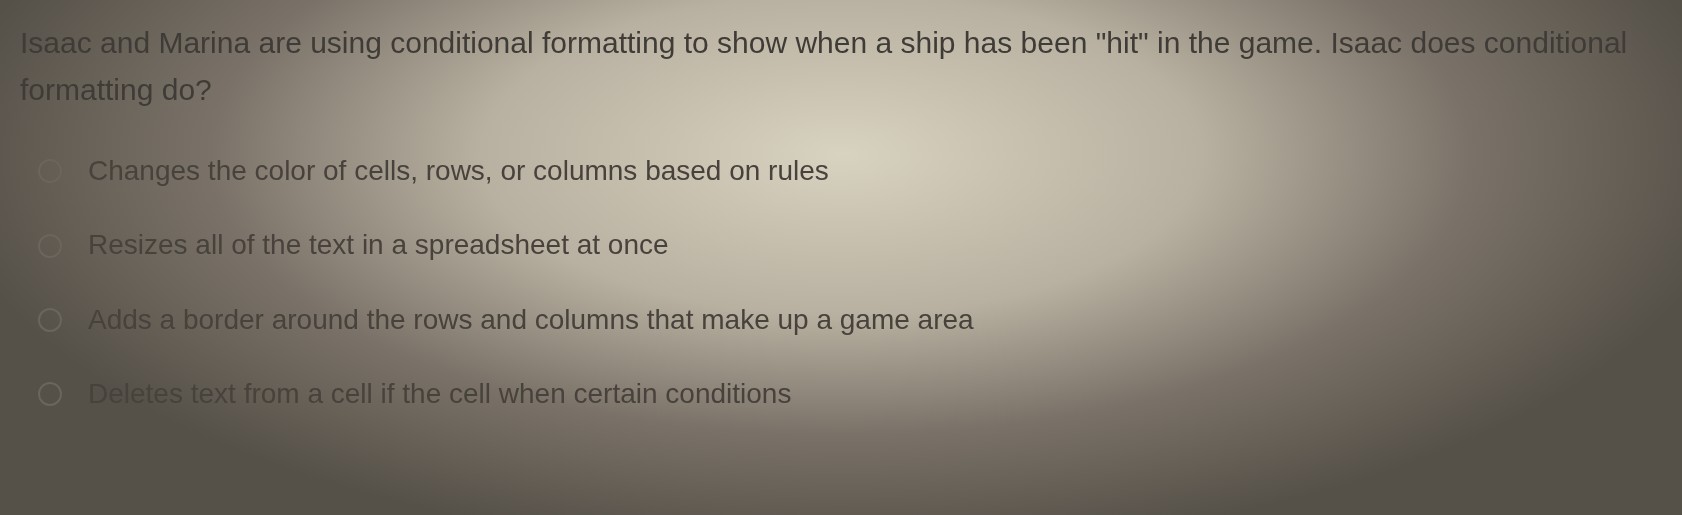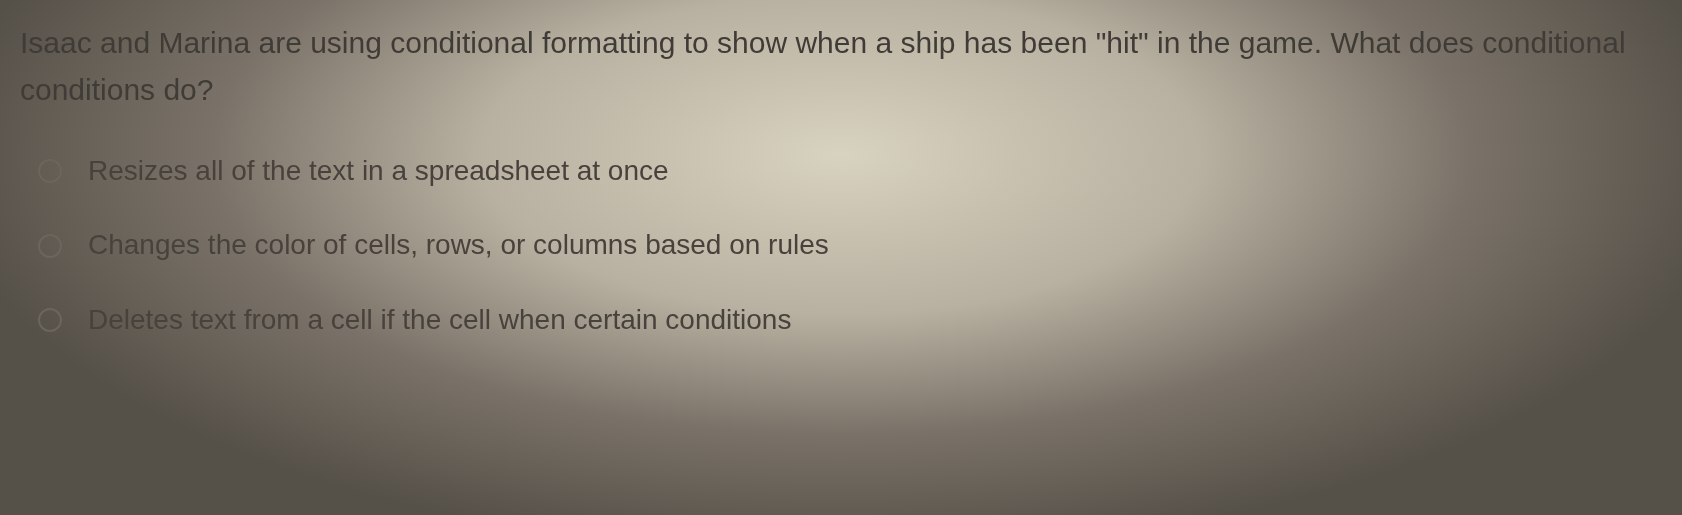--- a/index.html
+++ b/index.html
@@ -44,33 +44,37 @@
   }
   .option-label {
     font-size: 28px;
     color: #47423c;
     line-height: 1.3;
   }
 </style>
 </head>
 <body>
 
-<div class="question">Isaac and Marina are using conditional formatting to show when a ship has been "hit" in the game. What does conditional conditions do?</div>
+<div class="question">Isaac and Marina are using conditional formatting to show when a ship has been "hit" in the game. Isaac does conditional formatting do?</div>
 
 <div class="options">
+
+  <div class="option">
+    <span class="radio"></span>
+    <span class="option-label">Changes the color of cells, rows, or columns based on rules</span>
+  </div>
 
   <div class="option">
     <span class="radio"></span>
     <span class="option-label">Resizes all of the text in a spreadsheet at once</span>
   </div>
 
   <div class="option">
     <span class="radio"></span>
-    <span class="option-label">Changes the color of cells, rows, or columns based on rules</span>
+    <span class="option-label">Adds a border around the rows and columns that make up a game area</span>
   </div>
-
 
   <div class="option">
     <span class="radio"></span>
     <span class="option-label">Deletes text from a cell if the cell when certain conditions</span>
   </div>
 
 </div>
 
 </body></html>

